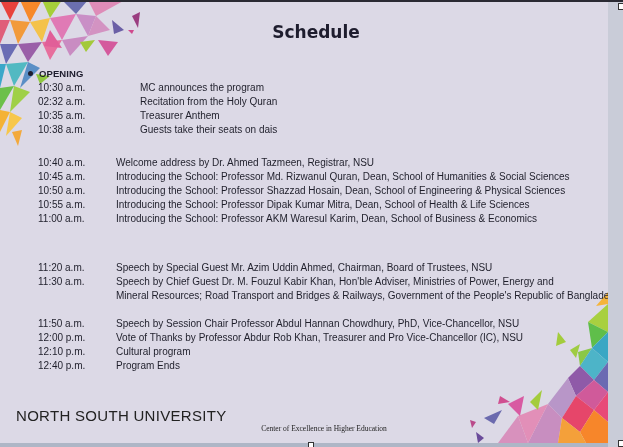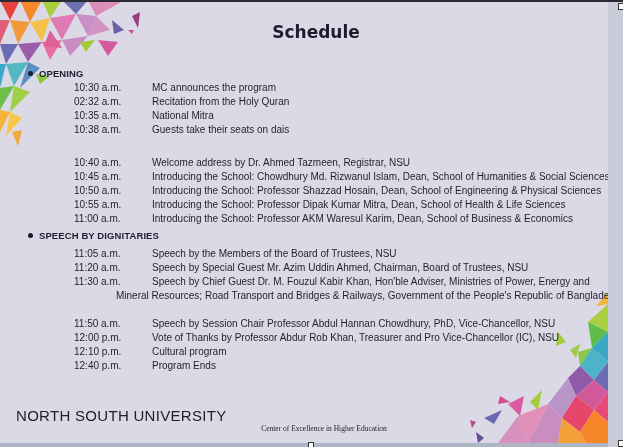--- a/index.html
+++ b/index.html
@@ -26,22 +26,22 @@
     }
     .section {
       position: absolute; left: 28px; font-weight: bold; font-size: 9.5px; color: #1e1d2e;
       letter-spacing: 0.1px;
       text-align: right;
     }
     .section .bullet { display: inline-block; width: 5px; height: 5px; border-radius: 50%; background: #1e1d2e; margin-right: 6px; vertical-align: middle; position: relative; top: -1px; }
     .row {
       position: absolute; left: 38px; font-size: 10px; color: #1f1f2b; white-space: nowrap;
     }
-    .row .time { display: inline-block; width: 78px; margin-left: 36px; }
-    .row .desc { display: inline-block; }
+    .row .time { display: inline-block; width: 78px; }
+    .row .desc { display: inline-block; margin-left: 24px; }
     .row b { font-weight: normal; }
     .cont { position: absolute; left: 116px; font-size: 10px; color: #1f1f2b; white-space: nowrap; }
     .footer-name {
       position: absolute; left: 16px; width: 620px; top: 405px; 
       font-family: Liberation Sans, sans-serif; font-size: 15px; color: #222; letter-spacing: 0.3px;
     }
     .footer-tag {
       position: absolute; left: 14px; width: 620px; top: 422px; text-align: center;
       font-family: "Liberation Serif", serif; font-size: 7.5px; color: #222;
     }
@@ -113,33 +113,29 @@
     <polygon points="2,128 8,130 4,136" fill="#ba4a8a"></polygon>
   </svg>
 
   <div class="title">Schedule</div>
 
   <div class="section" style="top:66px">
     <span class="bullet"></span><span>OPENING</span>
   </div>
   <div class="row" style="top:80px"><span class="time">10:30 a.m.</span><span class="desc">MC announces the program</span></div>
   <div class="row" style="top:94px"><span class="time">02:32 a.m.</span><span class="desc">Recitation from the Holy Quran</span></div>
-  <div class="row" style="top:108px"><span class="time">10:35 a.m.</span><span class="desc">National Mitra</span></div>
+  <div class="row" style="top:108px"><span class="time">10:35 a.m.</span><span class="desc">Treasurer Anthem</span></div>
   <div class="row" style="top:122px"><span class="time">10:38 a.m.</span><span class="desc">Guests take their seats on dais</span></div>
 
   <div class="row" style="top:155px"><span class="time">10:40 a.m.</span><span>Welcome address by </span><b>Dr. Ahmed Tazmeen</b><span>, Registrar, NSU</span></div>
-  <div class="row" style="top:169px"><span class="time">10:45 a.m.</span><span>Introducing the School: </span><b>Chowdhury Md. Rizwanul Islam</b><span>, Dean, School of Humanities &amp; Social Sciences</span></div>
+  <div class="row" style="top:169px"><span class="time">10:45 a.m.</span><span>Introducing the School: </span><b>Professor Md. Rizwanul Quran</b><span>, Dean, School of Humanities &amp; Social Sciences</span></div>
   <div class="row" style="top:183px"><span class="time">10:50 a.m.</span><span>Introducing the School: </span><b>Professor Shazzad Hosain</b><span>, Dean, School of Engineering &amp; Physical Sciences</span></div>
   <div class="row" style="top:197px"><span class="time">10:55 a.m.</span><span>Introducing the School: </span><b>Professor Dipak Kumar Mitra</b><span>, Dean, School of Health &amp; Life Sciences</span></div>
   <div class="row" style="top:211px"><span class="time">11:00 a.m.</span><span>Introducing the School: </span><b>Professor AKM Waresul Karim</b><span>, Dean, School of Business &amp; Economics</span></div>
 
-  <div class="section" style="top:228px">
-    <span class="bullet"></span><span>SPEECH BY DIGNITARIES</span>
-  </div>
-  <div class="row" style="top:246px"><span class="time">11:05 a.m.</span><span>Speech by the Members of the Board of Trustees, NSU</span></div>
   <div class="row" style="top:260px"><span class="time">11:20 a.m.</span><span>Speech by Special Guest </span><b>Mr. Azim Uddin Ahmed</b><span>, Chairman, Board of Trustees, NSU</span></div>
   <div class="row" style="top:274px"><span class="time">11:30 a.m.</span><span>Speech by Chief Guest </span><b>Dr. M. Fouzul Kabir Khan</b><span>, Hon'ble Adviser, Ministries of Power, Energy and</span></div>
   <div class="cont" style="top:288px">Mineral Resources; Road Transport and Bridges &amp; Railways, Government of the People's Republic of Bangladesh</div>
   <div class="row" style="top:316px"><span class="time">11:50 a.m.</span><span>Speech by Session Chair </span><b>Professor Abdul Hannan Chowdhury, PhD</b><span>, Vice-Chancellor, NSU</span></div>
   <div class="row" style="top:330px"><span class="time">12:00 p.m.</span><span>Vote of Thanks by </span><b>Professor Abdur Rob Khan</b><span>, Treasurer and Pro Vice-Chancellor (IC), NSU</span></div>
   <div class="row" style="top:344px"><span class="time">12:10 p.m.</span><span>Cultural program</span></div>
   <div class="row" style="top:358px"><span class="time">12:40 p.m.</span><span>Program Ends</span></div>
 
   <div class="footer-name">NORTH SOUTH UNIVERSITY</div>
   <div class="footer-tag">Center of Excellence in Higher Education</div>

